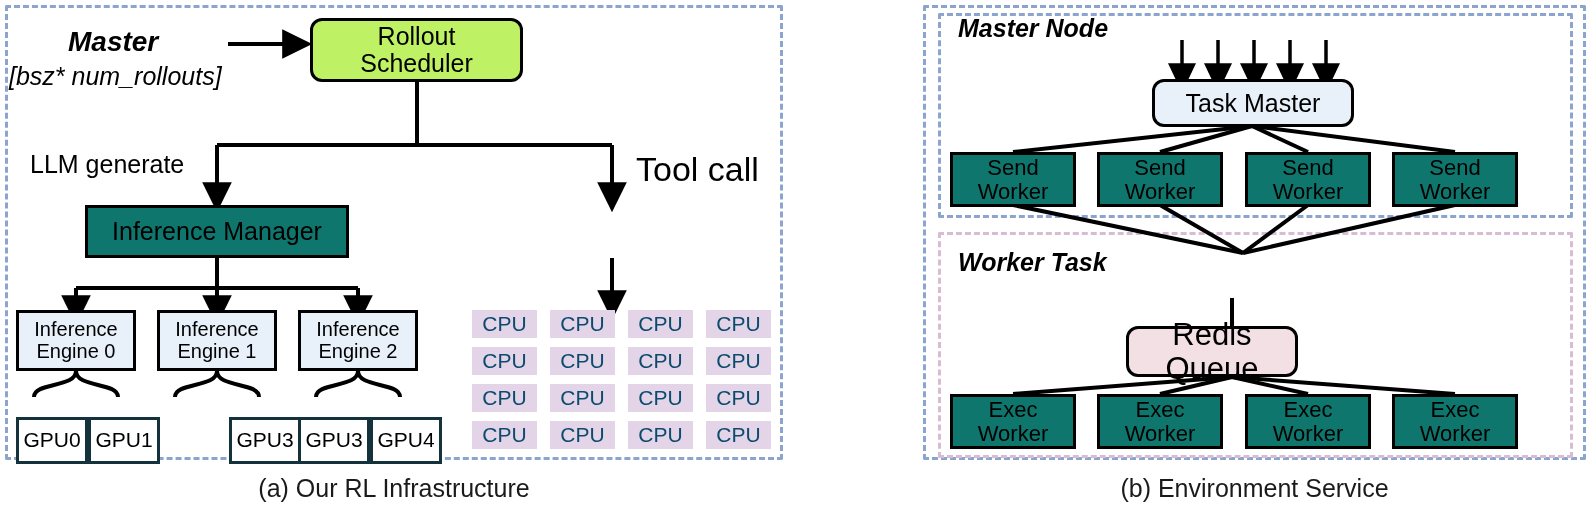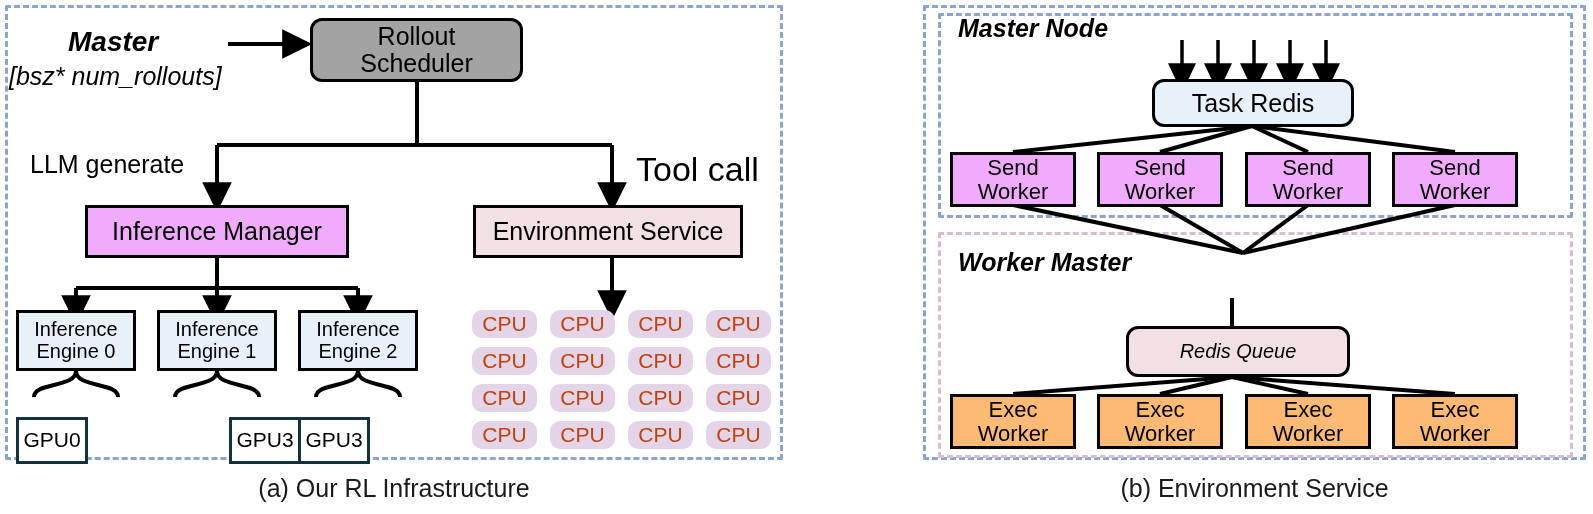--- a/index.html
+++ b/index.html
@@ -39,38 +39,37 @@
     display: flex;
     align-items: center;
     justify-content: center;
     text-align: center;
     color: #000000;
     line-height: 1.08;
     white-space: pre-line;
     z-index: 3;
   }
   .node.rounded { border-radius: 12px; }
-  .node.blue    { background: #f0abfc; }
+  .node.blue    { background: #0f766e; }
   .node.lblue   { background: #e8f0fa; }
-  .node.mint    { background: #a3a3a3; }
+  .node.mint    { background: #bef264; }
   .node.pink    { background: #f2e0e4; }
-  .node.purple  { background: #fdba74; }
+  .node.purple  { background: #0f766e; }
   .node.white   { background: #ffffff; border-color: #14323c; border-width: 3px; margin-top: 20px; }
 
   
   .cpu {
     position: absolute;
     background: #e3d4e8;
-    color: #c2410c;
+    color: #0c4a6e;
     display: flex;
     align-items: center;
     justify-content: center;
     font-size: 21px;
     z-index: 3;
-    border-radius: 10px;
   }
 
   
   .label {
     position: absolute;
     color: #000000;
     white-space: nowrap;
     z-index: 4;
   }
   .label.bolditalic {
@@ -166,32 +165,33 @@
   <div class="label italic" style="left:9px; top:62px; font-size:25px;">[bsz* num_rollouts]</div>
 
   <div class="node rounded mint" style="left:310px; top:18px; width:213px; height:64px; font-size:25px;">Rollout
 Scheduler</div>
 
   <div class="label" style="left:30px; top:150px; font-size:25px;">LLM generate</div>
   <div class="label" style="left:636px; top:150px; font-size:34px;">Tool call</div>
 
   <div class="node blue" style="left:85px; top:205px; width:264px; height:53px; font-size:25px;">Inference Manager</div>
 
-  <div class="node pink" style="left:473px; top:205px; width:270px; height:53px; font-size:25px;">Environment Service</div>
 
   <div class="node lblue" style="left:16px; top:310px; width:120px; height:61px; font-size:20px;">Inference
 Engine 0</div>
   <div class="node lblue" style="left:157px; top:310px; width:120px; height:61px; font-size:20px;">Inference
 Engine 1</div>
   <div class="node lblue" style="left:298px; top:310px; width:120px; height:61px; font-size:20px;">Inference
 Engine 2</div>
 
   <div class="node white" style="left:16px; top:397px; width:72px; height:47px; font-size:21px;">GPU0</div>
+  <div class="node white" style="left:88px; top:397px; width:72px; height:47px; font-size:21px;">GPU1</div>
   <div class="node white" style="left:229px; top:397px; width:72px; height:47px; font-size:21px;">GPU3</div>
   <div class="node white" style="left:298px; top:397px; width:72px; height:47px; font-size:21px;">GPU3</div>
+  <div class="node white" style="left:370px; top:397px; width:72px; height:47px; font-size:21px;">GPU4</div>
 
   <div class="cpu" style="left:472px; top:310px; width:65px; height:28px;">CPU</div>
   <div class="cpu" style="left:550px; top:310px; width:65px; height:28px;">CPU</div>
   <div class="cpu" style="left:628px; top:310px; width:65px; height:28px;">CPU</div>
   <div class="cpu" style="left:706px; top:310px; width:65px; height:28px;">CPU</div>
 
   <div class="cpu" style="left:472px; top:347px; width:65px; height:28px;">CPU</div>
   <div class="cpu" style="left:550px; top:347px; width:65px; height:28px;">CPU</div>
   <div class="cpu" style="left:628px; top:347px; width:65px; height:28px;">CPU</div>
   <div class="cpu" style="left:706px; top:347px; width:65px; height:28px;">CPU</div>
@@ -207,36 +207,36 @@
   <div class="cpu" style="left:706px; top:421px; width:65px; height:28px;">CPU</div>
 
   <div class="caption" style="left:5px; top:474px; width:778px;">(a) Our RL Infrastructure</div>
 
   <div class="panel" style="left:923px; top:5px; width:663px; height:455px;"></div>
 
   <div class="panel" style="left:938px; top:13px; width:635px; height:205px;"></div>
   <div class="panel pink" style="left:938px; top:232px; width:635px; height:226px;"></div>
 
   <div class="label bolditalic" style="left:958px; top:14px; font-size:25px;">Master Node</div>
-  <div class="label bolditalic" style="left:958px; top:248px; font-size:25px;">Worker Master</div>
-
-
-  <div class="node rounded lblue" style="left:1152px; top:79px; width:202px; height:48px; font-size:25px;">Task Redis</div>
+  <div class="label bolditalic" style="left:958px; top:248px; font-size:25px;">Worker Task</div>
+
+
+  <div class="node rounded lblue" style="left:1152px; top:79px; width:202px; height:48px; font-size:25px;">Task Master</div>
 
   <div class="node blue" style="left:950px; top:152px; width:126px; height:55px; font-size:22px;">Send
 Worker</div>
   <div class="node blue" style="left:1097px; top:152px; width:126px; height:55px; font-size:22px;">Send
 Worker</div>
   <div class="node blue" style="left:1245px; top:152px; width:126px; height:55px; font-size:22px;">Send
 Worker</div>
   <div class="node blue" style="left:1392px; top:152px; width:126px; height:55px; font-size:22px;">Send
 Worker</div>
 
 
-  <div class="node rounded pink" style="left:1126px; top:326px; width:224px; height:51px; font-size:20px;font-style:italic;">Redis Queue</div>
+  <div class="node rounded pink" style="left:1126px; top:326px; width:172px; height:51px; font-size:31px;">Redis Queue</div>
 
   <div class="node purple" style="left:950px; top:394px; width:126px; height:55px; font-size:22px;">Exec
 Worker</div>
   <div class="node purple" style="left:1097px; top:394px; width:126px; height:55px; font-size:22px;">Exec
 Worker</div>
   <div class="node purple" style="left:1245px; top:394px; width:126px; height:55px; font-size:22px;">Exec
 Worker</div>
   <div class="node purple" style="left:1392px; top:394px; width:126px; height:55px; font-size:22px;">Exec
 Worker</div>
 

